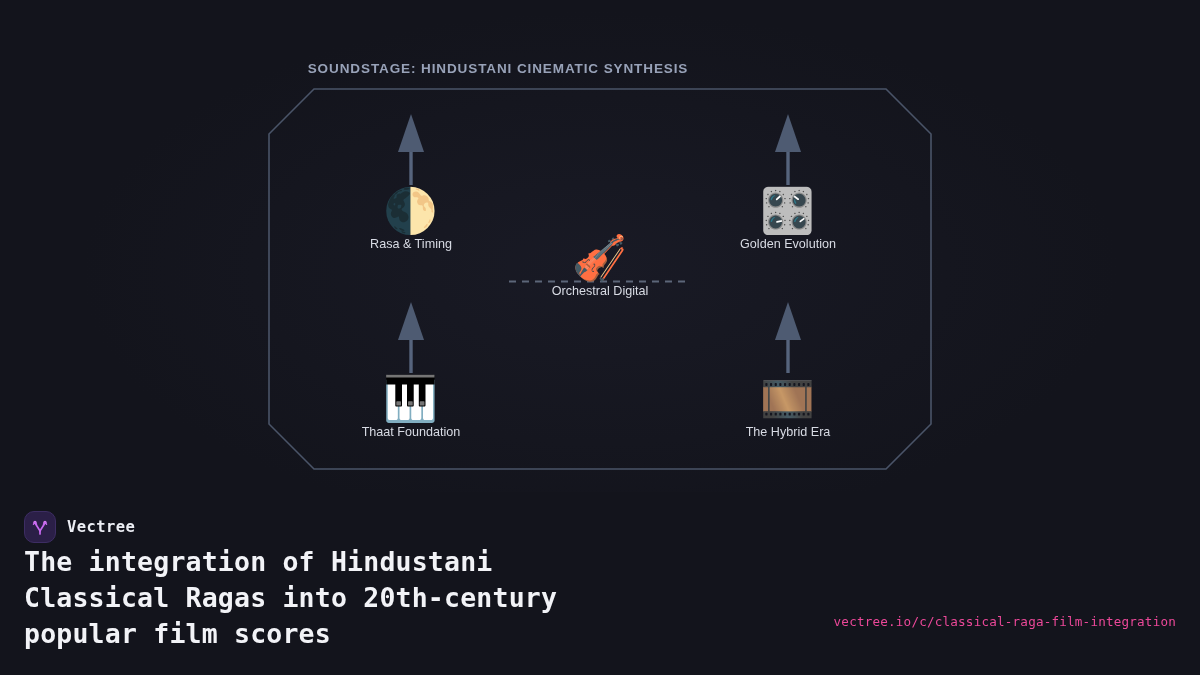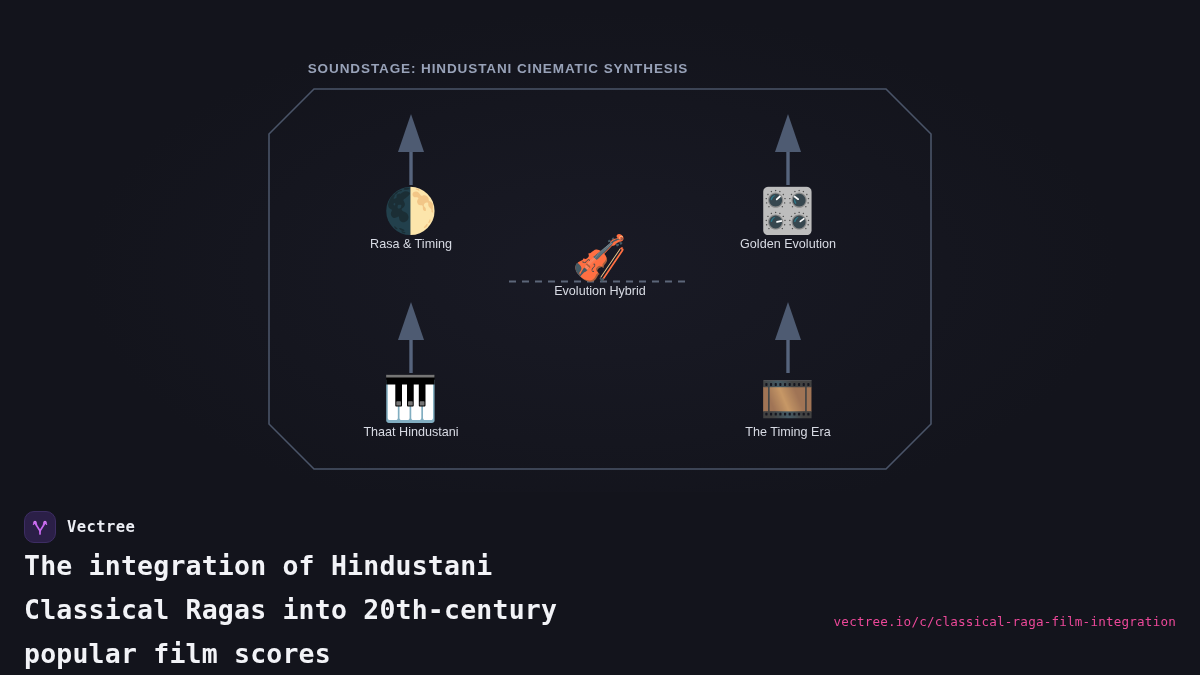--- a/index.html
+++ b/index.html
@@ -120,21 +120,21 @@
   }
 
   #headline {
     position: absolute;
     left: 24px;
     top: 52px;
     width: 760px;
     font-family: "DejaVu Sans Mono", "Liberation Mono", monospace;
     font-weight: bold;
     font-size: 26.5px;
-    line-height: 44px;
+    line-height: 36px;
     color: #f2f3f7;
     letter-spacing: 0.2px;
     white-space: pre-line;
   }
 
   #source-url {
     position: absolute;
     right: 24px;
     top: 122px;
     font-family: "DejaVu Sans Mono", "Liberation Mono", monospace;
@@ -186,31 +186,31 @@
     <div class="node-label">Rasa &amp; Timing</div>
   </div>
 
   <div class="node" id="node-digital">
     <span class="node-icon">🎛️</span>
     <div class="node-label">Golden Evolution</div>
   </div>
 
   <div class="node" id="node-orch">
     <span class="node-icon">🎻</span>
-    <div class="node-label">Evolution Hybrid</div>
+    <div class="node-label">Orchestral Digital</div>
   </div>
 
   <div class="node" id="node-thaat">
     <span class="node-icon">🎹</span>
-    <div class="node-label">Thaat Hindustani</div>
+    <div class="node-label">Thaat Foundation</div>
   </div>
 
   <div class="node" id="node-golden">
     <span class="node-icon">🎞️</span>
-    <div class="node-label">The Timing Era</div>
+    <div class="node-label">The Hybrid Era</div>
   </div>
 
 </div>
 
 <div id="caption-band">
 
   <div id="brand-row">
     <div id="brand-logo">
       <svg width="20" height="20" viewBox="0 0 20 20">
         <path d="M5 6 L10 14 L15 6" fill="none" stroke="#c869f0" stroke-width="1.7" stroke-linecap="round"></path>

